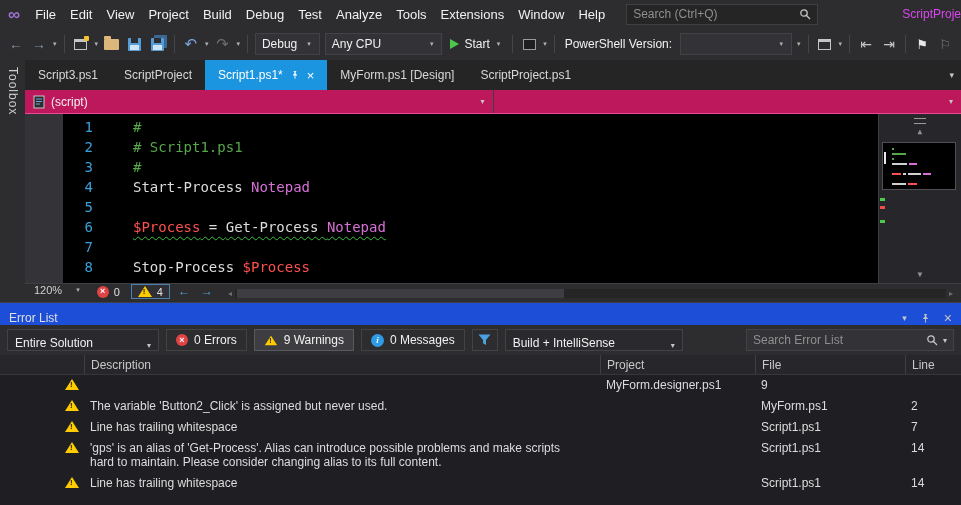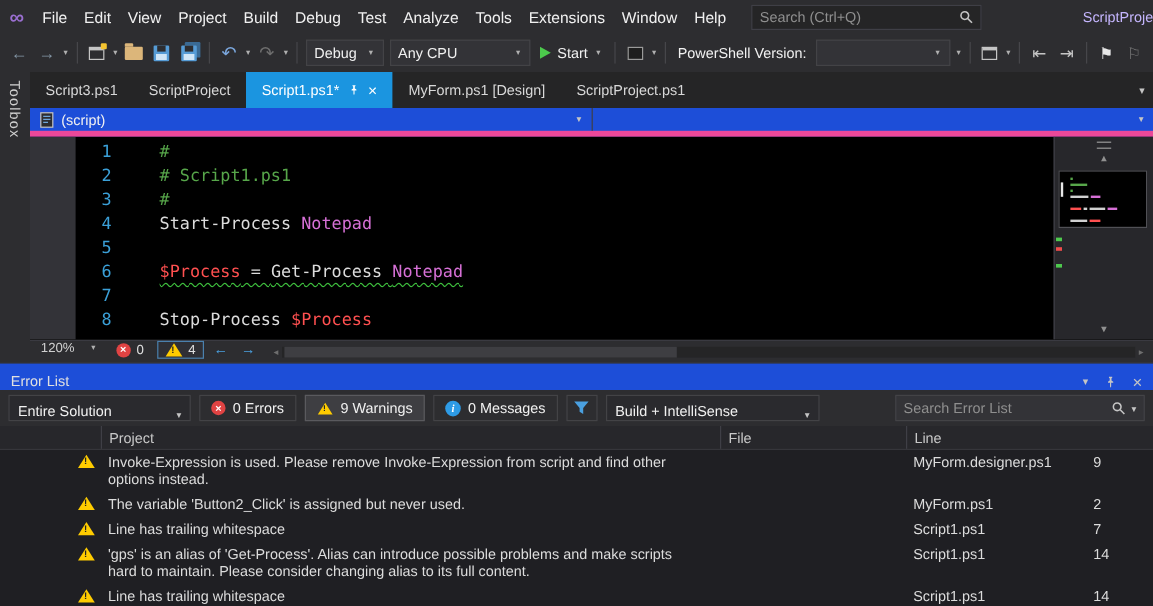--- a/index.html
+++ b/index.html
@@ -6,21 +6,21 @@
   body{margin:0;background:#1e1e1e;font-family:"Liberation Sans",sans-serif}
   .app{position:relative;width:961px;height:505px;background:#2d2d30;color:#f1f1f1;font-size:12px;overflow:hidden;display:flex;flex-direction:column}
 
   
   .titlebar{height:28px;flex:0 0 28px;display:flex;align-items:center;padding-left:8px}
   .vs-logo{color:#9a6fd0;font-size:17px;font-weight:bold;margin-right:8px;line-height:1}
   .menu-item{padding:3px 7px;font-size:13px;color:#f1f1f1;white-space:nowrap}
   .title-search{margin-left:14px;width:192px;height:21px;background:#252526;border:1px solid #3f3f46;display:flex;align-items:center;padding:0 6px;gap:4px}
   .title-search input{flex:1;min-width:0;background:none;border:none;outline:none;color:#ccc;font:12px "Liberation Sans",sans-serif}
   input::placeholder{color:#8f8f8f}
-  .window-title{margin-left:auto;white-space:nowrap;font-size:12px;color:#c4b5fd}
+  .window-title{margin-left:auto;white-space:nowrap;font-size:12px;color:#d946ef}
 
   
   .toolbar{height:32px;flex:0 0 32px;display:flex;align-items:center;padding:0 5px;gap:1px}
   .tbtn{height:24px;min-width:22px;display:inline-flex;align-items:center;justify-content:center;color:#c5c5c5;font-size:14px;padding:0 2px}
   .tcaret{font-size:7px;color:#b0b0b0;padding:0 2px}
   .tsep{width:1px;height:18px;background:#46464a;margin:0 4px}
   .tcombo{height:22px;border:1px solid #434346;background:#333337;display:inline-flex;align-items:center;gap:6px;padding:0 6px;font-size:12px;color:#f1f1f1;margin:0 2px}
   .tcombo .tcaret{margin-left:auto}
   .w-debug{width:68px}.w-cpu{width:124px}.w-ps{width:118px}
   .tb-label{color:#f1f1f1;font-size:12px;padding:0 5px;white-space:nowrap}
@@ -48,21 +48,21 @@
   .toolbox span{writing-mode:vertical-rl;display:block;margin:7px auto 0;font-size:12px;color:#cfcfcf;letter-spacing:1px}
   .editor-col{flex:1;display:flex;flex-direction:column;background:#252526;min-width:0}
 
   .tabbar{height:30px;flex:0 0 30px;display:flex;align-items:stretch;background:#252526;position:relative}
   .tab{display:flex;align-items:center;padding:0 13px;font-size:12px;color:#d8d8d8;gap:7px;white-space:nowrap}
   .tab.active{background:#1b95e0;color:#fff}
   .tab-close{font-size:13px;line-height:1;color:#fff}
   .tab-pin{display:inline-block}
   .tab-overflow{position:absolute;right:7px;top:50%;transform:translateY(-50%);color:#c5c5c5;font-size:9px}
 
-  .navbar{height:24px;flex:0 0 24px;display:flex;background:#1d4ed8;border-bottom:5px solid #ec4899}
+  .navbar{height:24px;flex:0 0 24px;display:flex;background:#be185d;border-bottom:1px solid #ec4899}
   .nav-half{flex:1;display:flex;align-items:center;padding:0 8px;gap:6px;position:relative}
   .nav-half + .nav-half{border-left:1px solid #3f3f46}
   .nav-caret{margin-left:auto;font-size:8px;color:#c5c5c5}
 
   .editor{flex:1;position:relative;background:#000;display:flex;overflow:hidden;font-family:"DejaVu Sans Mono",monospace;min-height:0}
   .gutter{width:38px;flex:0 0 38px;background:#333338}
   .code-wrap{flex:1;padding-top:3px;min-width:0}
   .code-line{display:flex;height:20px;line-height:20px;font-size:14px}
   .ln{flex:0 0 30px;width:30px;text-align:right;color:#3ba0d8}
   .code{margin-left:40px;white-space:pre}
@@ -393,31 +393,31 @@
         <svg width="12" height="12" viewBox="0 0 12 12">
             <circle cx="5" cy="5" r="3.2" fill="none" stroke="#c5c5c5" stroke-width="1.3"></circle>
             <line x1="7.5" y1="7.5" x2="11" y2="11" stroke="#c5c5c5" stroke-width="1.3"></line>
           </svg>
         <span class="ccaret">▾</span>
       </span>
     </div>
 
     <div class="el-grid-header">
       <span class="ghc"></span>
+      <span class="ghc">Description</span>
       <span class="ghc">Project</span>
       <span class="ghc">File</span>
       <span class="ghc">Line</span>
     </div>
 
     <div class="el-rows">
         <div class="el-row">
           <span class="cell cell-icon">
             <span class="warn"></span>
           </span>
-          <span class="cell cell-desc">Invoke-Expression is used. Please remove Invoke-Expression from script and find other options instead.</span>
           <span class="cell cell-proj"></span>
           <span class="cell cell-file">MyForm.designer.ps1</span>
           <span class="cell cell-line">9</span>
         </div>
         <div class="el-row">
           <span class="cell cell-icon">
             <span class="warn"></span>
           </span>
           <span class="cell cell-desc">The variable 'Button2_Click' is assigned but never used.</span>
           <span class="cell cell-proj"></span>

